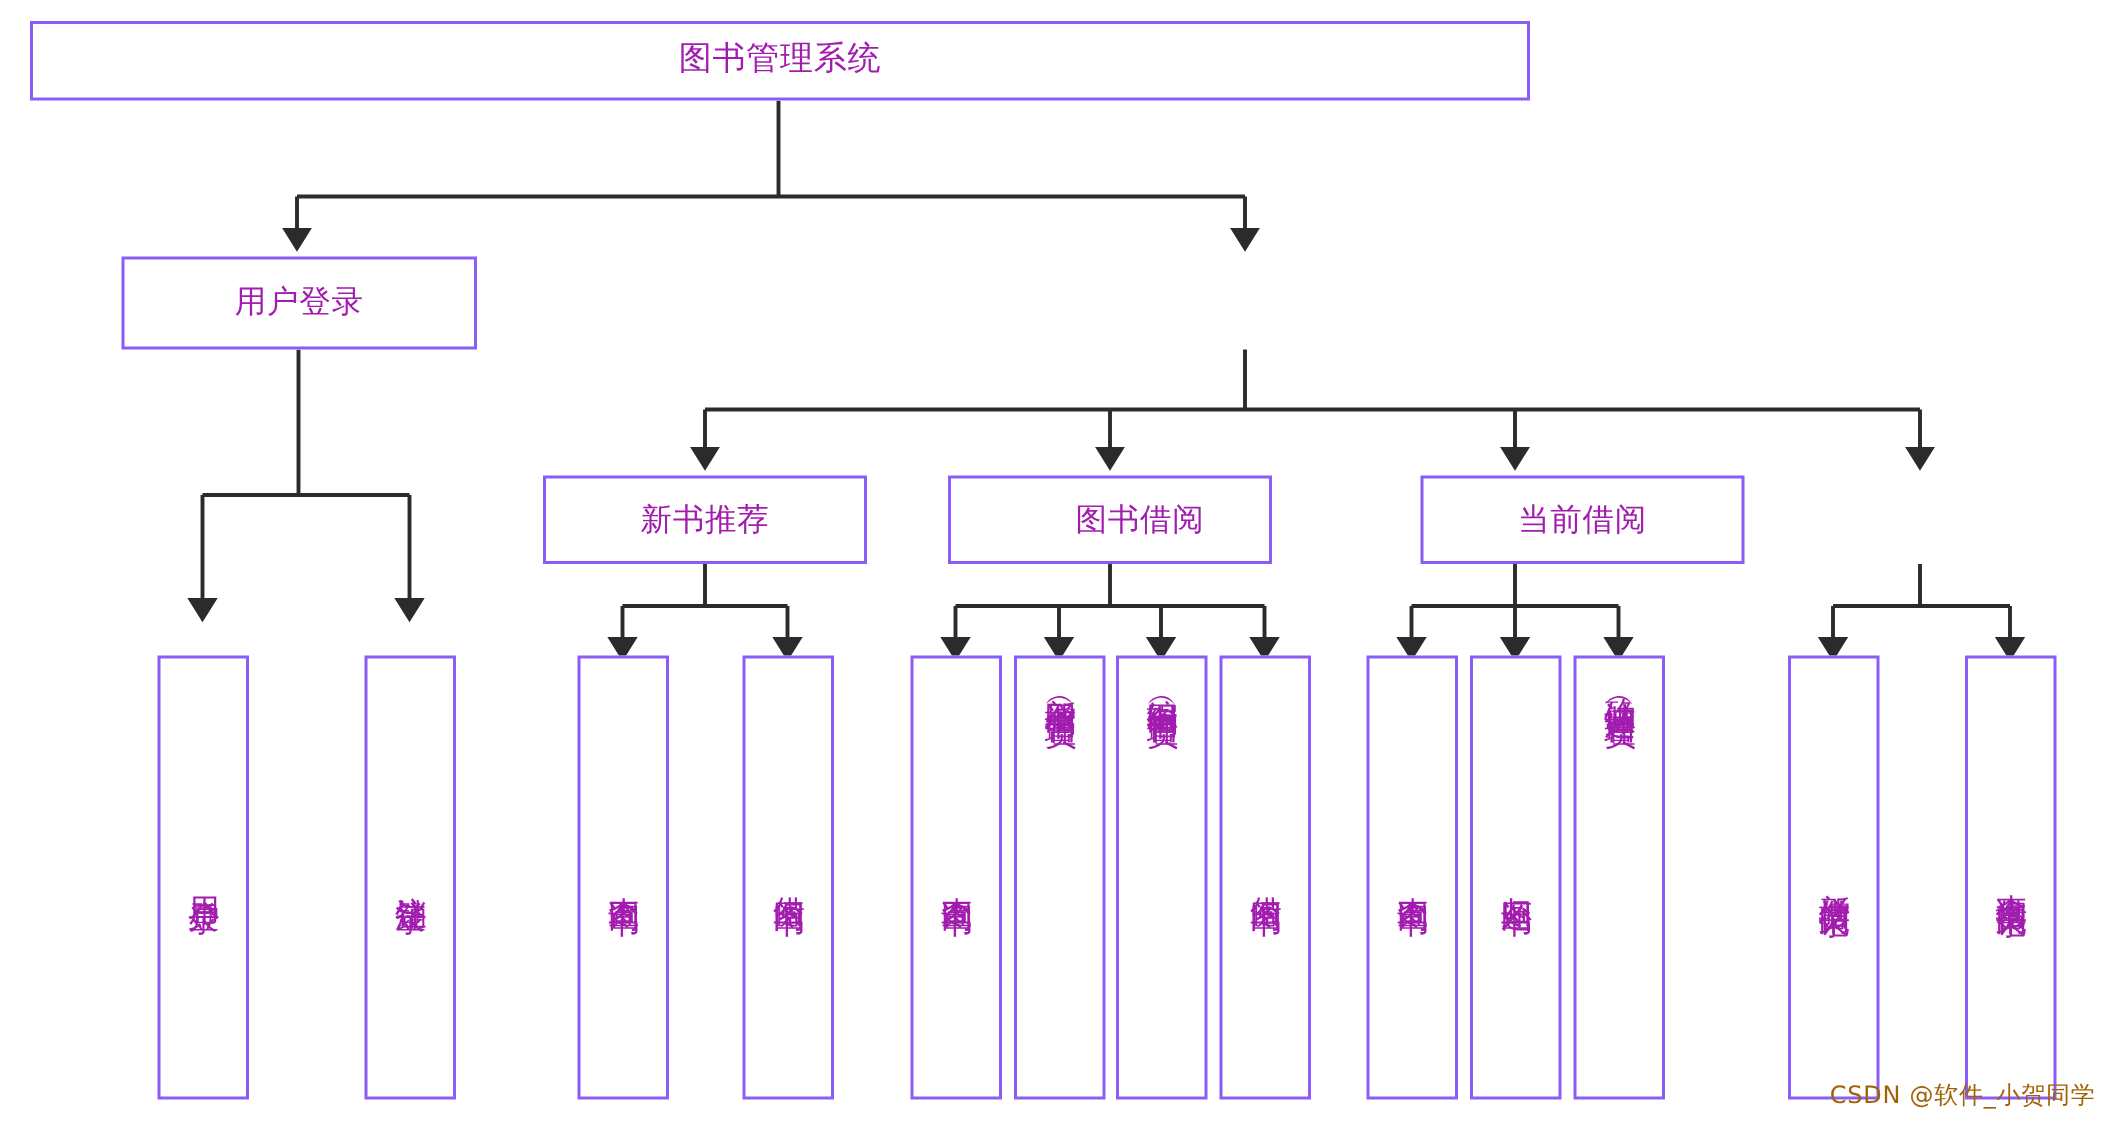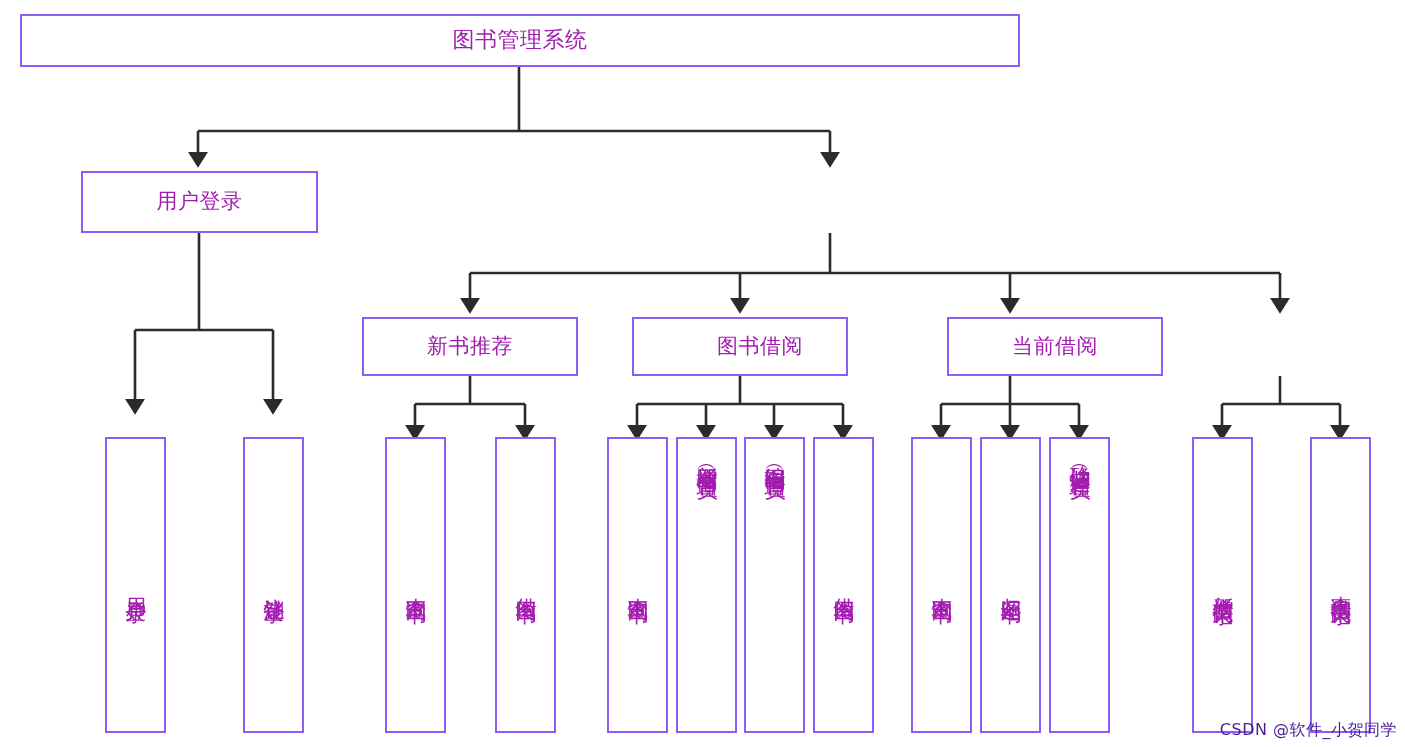--- a/index.html
+++ b/index.html
@@ -63,21 +63,21 @@
   }
   .node.leaf.centered {
     align-items: center;
     padding-top: 0;
   }
   #watermark {
     position: absolute;
     right: 8px;
     bottom: 6px;
     font-size: 16px;
-    color: #4c1d95;
+    color: #a16207;
     letter-spacing: 0.5px;
     user-select: none;
   }
 </style>
 </head>
 <body>
 
 <div id="diagram-root">
 
   <svg id="connector-layer" viewBox="0 0 1405 747" width="1405" height="747" xmlns="http://www.w3.org/2000/svg">

